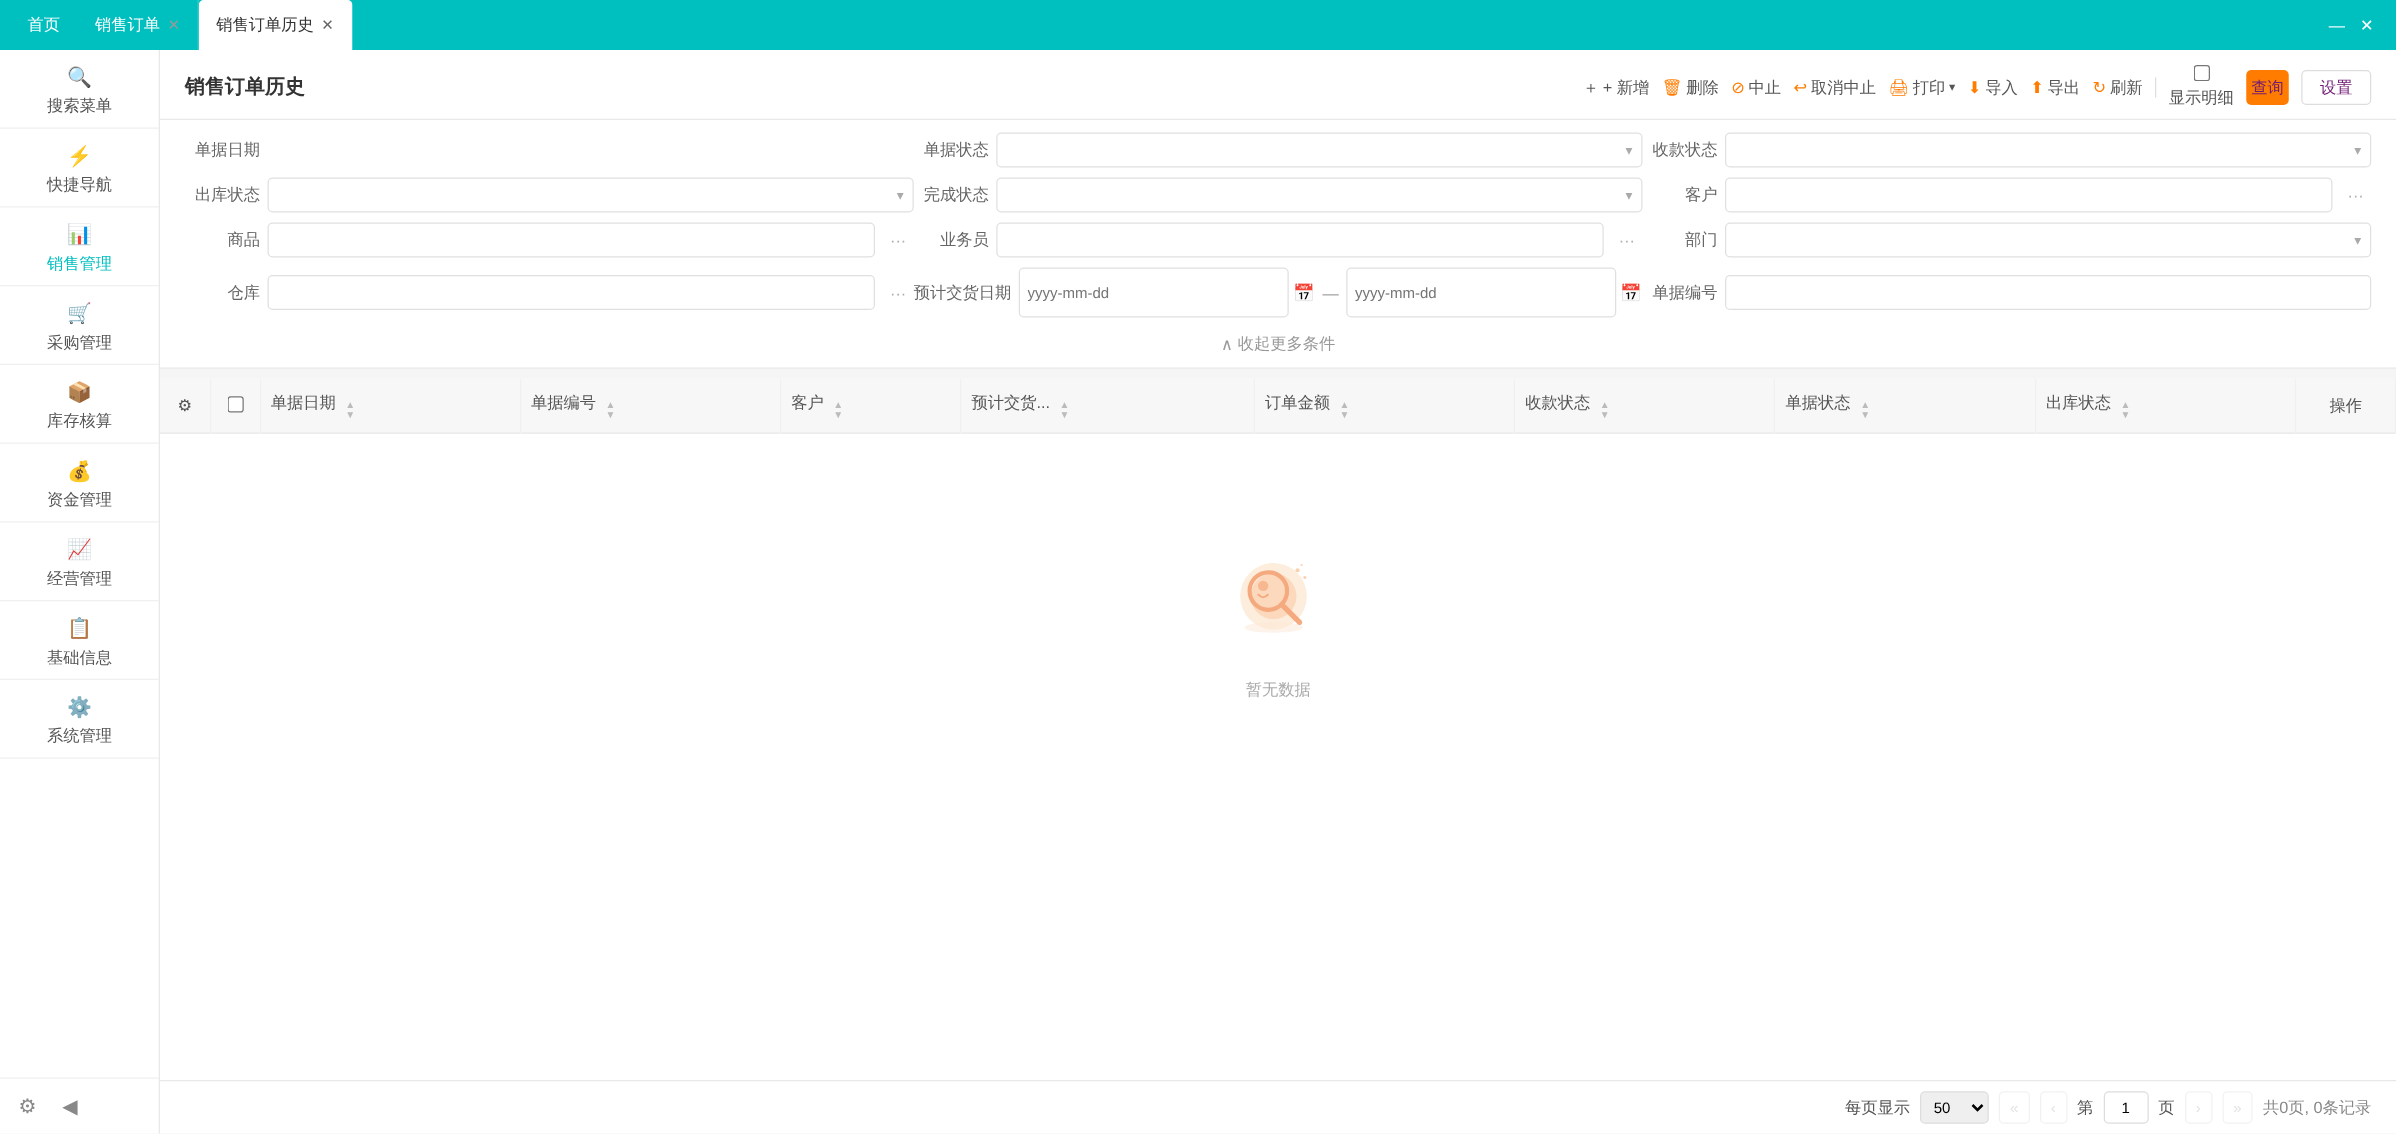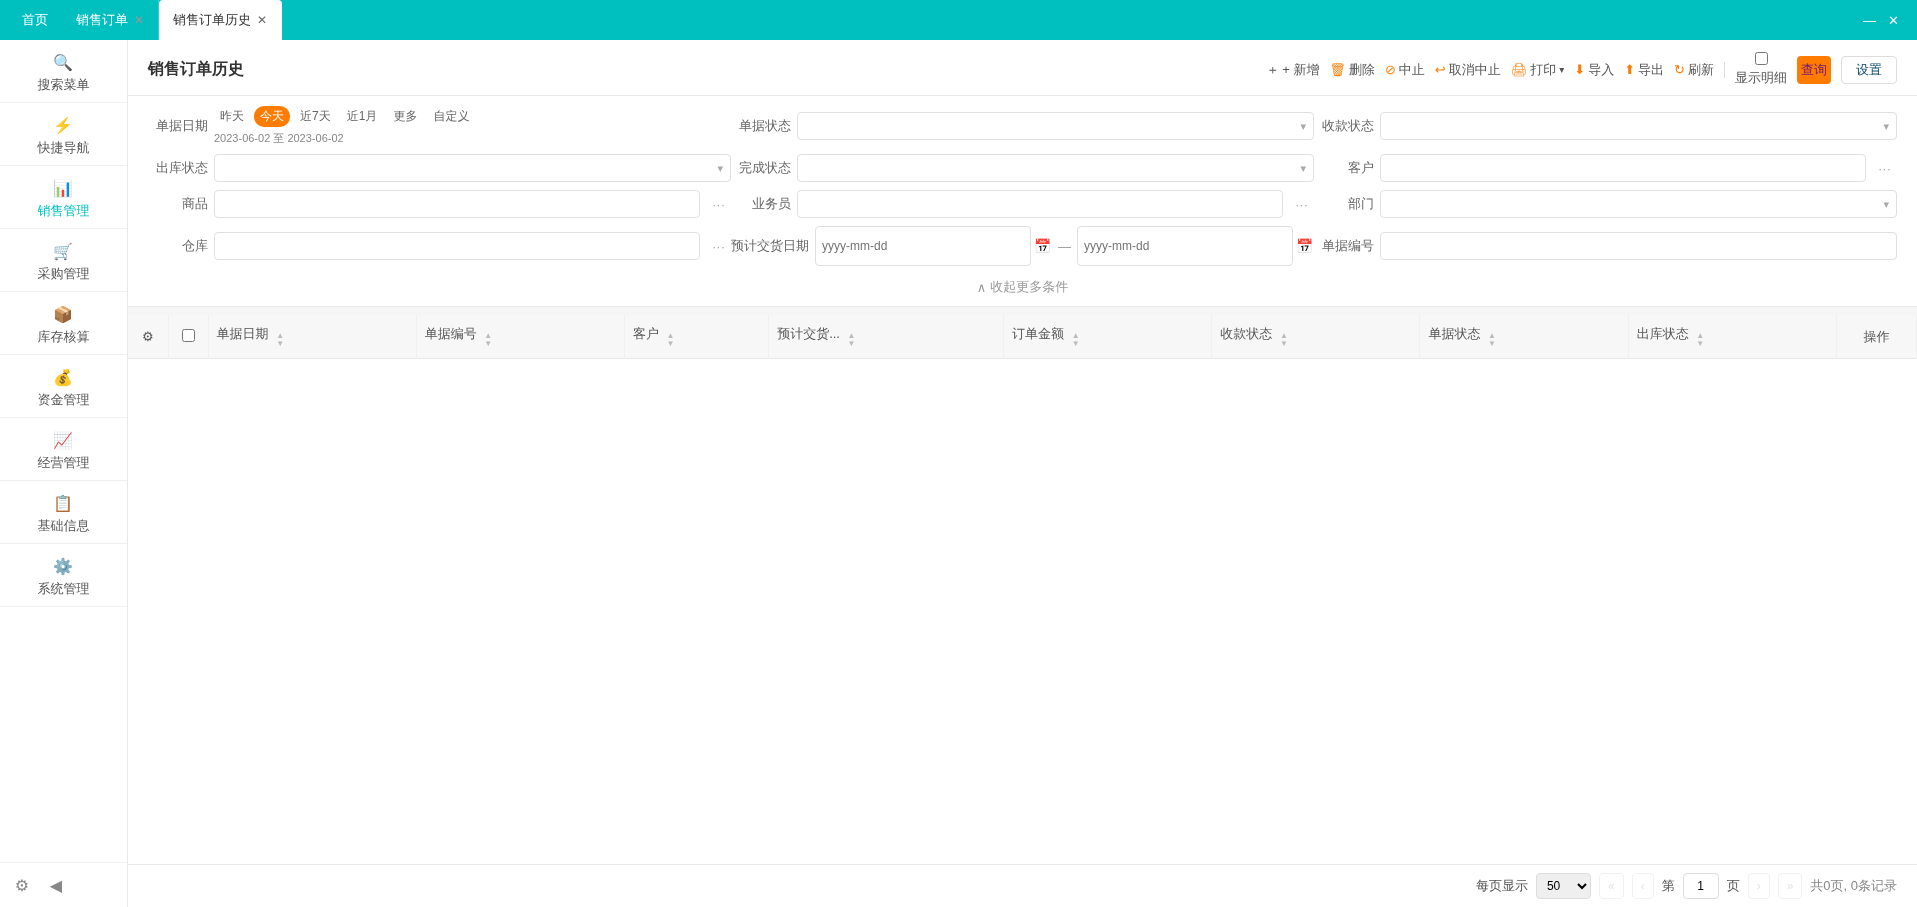--- a/index.html
+++ b/index.html
@@ -152,21 +152,21 @@
       background: #ff7c00;
       color: #701a75;
       border: none;
       border-radius: 4px;
       padding: 5px 4px;
       cursor: pointer;
       font-size: 13px;
     }
     .btn-setting {
       background: #fff;
-      color: #0c4a6e;
+      color: #701a75;
       border: 1px solid #ddd;
       border-radius: 4px;
       padding: 4px 14px;
       cursor: pointer;
       font-size: 13px;
     }
     .checkbox-display {
       display: flex;
       align-items: center;
       gap: 4px;
@@ -517,31 +517,20 @@
         <button class="btn-query">查询</button>
         <button class="btn-setting">设置</button>
       </div>
     </div>
 
     <div class="filter-area">
 
       <div class="filter-row">
         <div class="filter-item">
           <span class="filter-label">单据日期</span>
-          <div style="display:flex;flex-direction:column;gap:2px;">
-            <div class="date-shortcuts">
-              <span class="date-shortcut">昨天</span>
-              <span class="date-shortcut active">今天</span>
-              <span class="date-shortcut">近7天</span>
-              <span class="date-shortcut">近1月</span>
-              <span class="date-shortcut">更多</span>
-              <span class="date-shortcut">自定义</span>
-            </div>
-            <div class="date-range">2023-06-02 至 2023-06-02</div>
-          </div>
         </div>
         <div class="filter-item">
           <span class="filter-label">单据状态</span>
           <div class="filter-select-wrapper">
             <select class="filter-select">
               <option value=""></option>
             </select>
             <span class="filter-select-arrow">▾</span>
           </div>
         </div>
@@ -700,20 +689,38 @@
             </th>
             <th class="th-actions">
               <span>操作</span>
             </th>
           </tr>
         </thead>
         <tbody id="table-body">
         </tbody>
       </table>
 
+      <div class="empty-state">
+        <svg class="empty-icon" viewBox="0 0 120 120" xmlns="http://www.w3.org/2000/svg">
+          <circle cx="55" cy="60" r="32" fill="#fde8d5" opacity="0.8"></circle>
+          <circle cx="55" cy="60" r="22" fill="#fbd0ae" opacity="0.7"></circle>
+          <ellipse cx="55" cy="90" rx="28" ry="5" fill="#fde8d5" opacity="0.5"></ellipse>
+
+          <circle cx="50" cy="55" r="18" fill="none" stroke="#f5a97f" stroke-width="4"></circle>
+          <line x1="63" y1="68" x2="80" y2="85" stroke="#f5a97f" stroke-width="5" stroke-linecap="round"></line>
+
+          <circle cx="45" cy="50" r="5" fill="#f5a97f" opacity="0.7"></circle>
+          <path d="M40 58 Q45 64 50 58" stroke="#f5a97f" stroke-width="2" fill="none"></path>
+
+          <circle cx="78" cy="35" r="2" fill="#fbd0ae"></circle>
+          <circle cx="85" cy="42" r="1.5" fill="#fbd0ae"></circle>
+          <circle cx="82" cy="30" r="1" fill="#fbd0ae"></circle>
+        </svg>
+        <span class="empty-text">暂无数据</span>
+      </div>
     </div>
 
     <div class="pagination-bar">
       <span>每页显示</span>
       <select class="page-size-select">
         <option value="20">20</option>
         <option value="50" selected="">50</option>
         <option value="100">100</option>
       </select>
       <button class="page-btn" disabled="">«</button>

